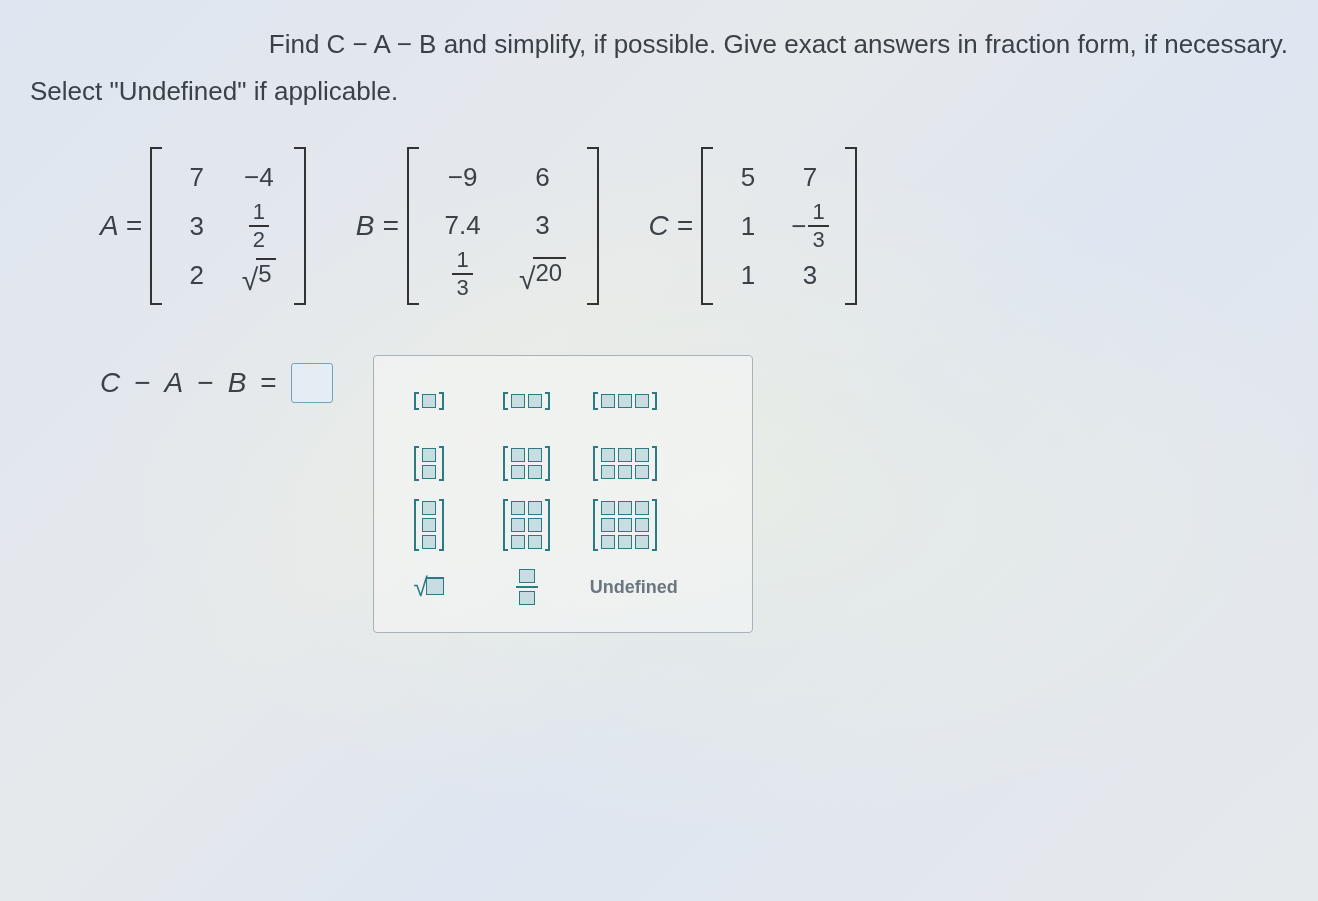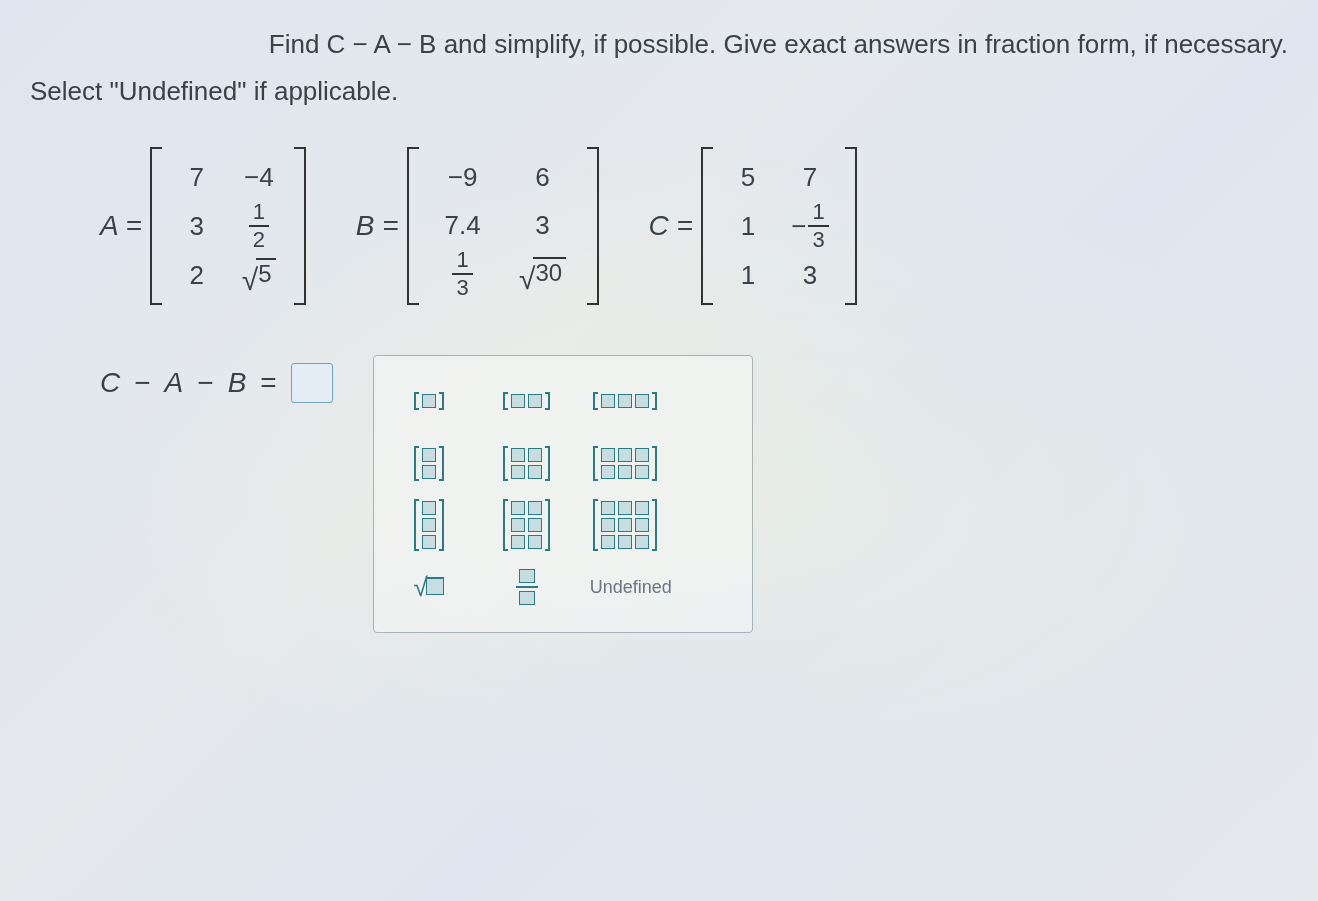--- a/index.html
+++ b/index.html
@@ -70,21 +70,21 @@
   .mini-cell { width: 14px; height: 14px; border: 1px solid #2c7a86; background: rgba(160,200,210,0.5); }
 
   .pal-sqrt { display: inline-flex; align-items: flex-end; color: #2c7a86; }
   .pal-sqrt .rad { font-size: 26px; line-height: 0.8; }
   .pal-sqrt .box { width: 18px; height: 18px; border: 1px solid #2c7a86; border-top: 2px solid #2c7a86; background: rgba(160,200,210,0.5); margin-left: -2px; margin-bottom: 3px; }
 
   .pal-frac { display: inline-flex; flex-direction: column; align-items: center; gap: 3px; }
   .pal-frac .line { width: 22px; height: 2px; background: #2c7a86; }
   .pal-frac .pf-box { width: 16px; height: 14px; border: 1px solid #2c7a86; background: rgba(160,200,210,0.5); }
 
-  .undef { color: #6a7680; font-size: 18px; }
+  .undef { color: #6a7680; font-size: 18px; font-weight: bold; }
 </style>
 </head>
 <body>
 
 <div class="q-line1">Find C − A − B and simplify, if possible. Give exact answers in fraction form, if necessary.</div>
 <div class="q-line2">Select "Undefined" if applicable.</div>
 
 <div class="defs-row">
 
   <div class="mat-def">
@@ -135,21 +135,21 @@
         <span class="mrow">
           <span class="mcell wide">
             <span class="frac">
                 <span class="num">1</span>
                 <span class="den">3</span>
               </span>
           </span>
           <span class="mcell wide">
             <span class="sqrt">
                 <span class="rad">√</span>
-                <span class="arg">30</span>
+                <span class="arg">20</span>
               </span>
           </span>
         </span>
       </span>
       <span class="br"></span>
     </span>
   </div>
 
   <div class="mat-def">
     <span class="mat-label">C =</span>

